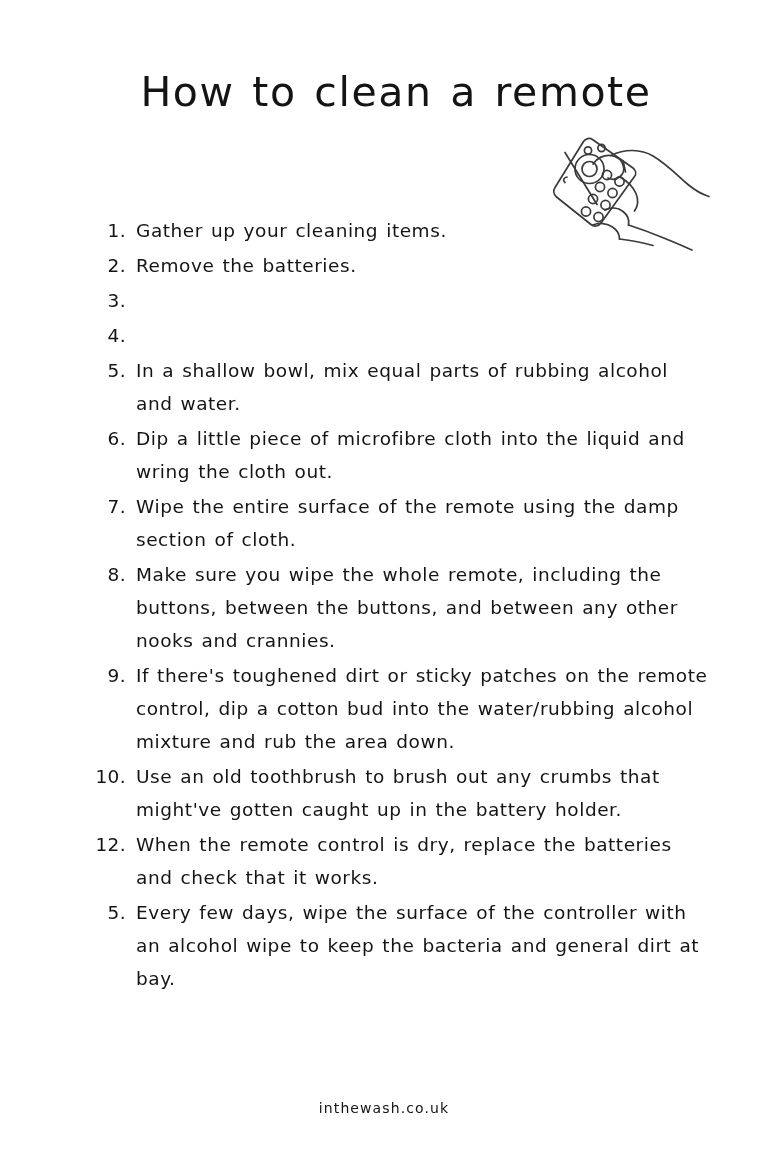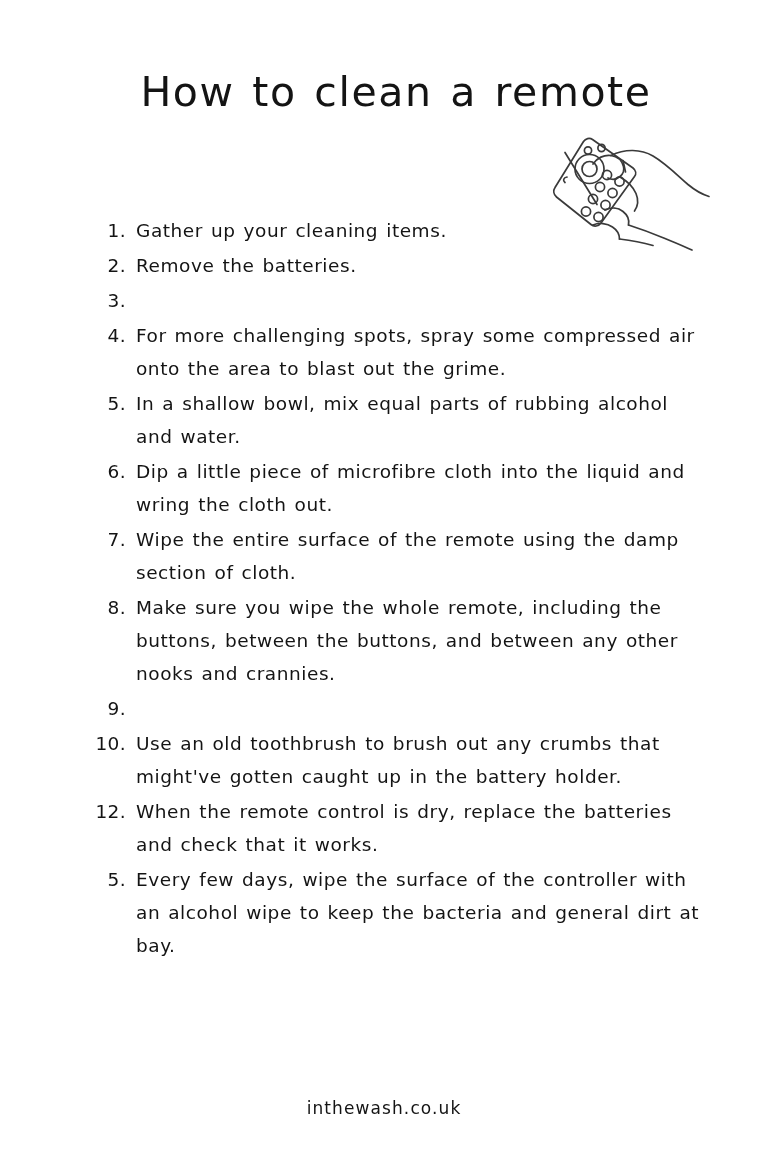--- a/index.html
+++ b/index.html
@@ -104,21 +104,21 @@
 
   
   .footer {
     position: absolute;
     left: 0;
     right: 0;
     top: 1098px;
     text-align: center;
   }
   .footer-text {
-    font-size: 17px;
+    font-size: 14px;
     letter-spacing: 1.1px;
     color: #141414;
   }
 </style>
 </head>
 <body>
 
 <div class="page">
 
   <div class="title-block">
@@ -176,40 +176,40 @@
     </li>
     <li class="step">
       <span class="step-num">2.</span>
       <span class="step-text">Remove the batteries.</span>
     </li>
     <li class="step">
       <span class="step-num">3.</span>
     </li>
     <li class="step">
       <span class="step-num">4.</span>
-      <span class="step-text">For more challenging spots, spray some compressed air onto the area to blast out the grime.</span>
     </li>
     <li class="step">
       <span class="step-num">5.</span>
       <span class="step-text">In a shallow bowl, mix equal parts of rubbing alcohol and water.</span>
     </li>
     <li class="step">
       <span class="step-num">6.</span>
       <span class="step-text">Dip a little piece of microfibre cloth into the liquid and wring the cloth out.</span>
     </li>
     <li class="step">
       <span class="step-num">7.</span>
       <span class="step-text">Wipe the entire surface of the remote using the damp section of cloth.</span>
     </li>
     <li class="step">
       <span class="step-num">8.</span>
       <span class="step-text">Make sure you wipe the whole remote, including the buttons, between the buttons, and between any other nooks and crannies.</span>
     </li>
     <li class="step">
       <span class="step-num">9.</span>
+      <span class="step-text">If there's toughened dirt or sticky patches on the remote control, dip a cotton bud into the water/rubbing alcohol mixture and rub the area down.</span>
     </li>
     <li class="step">
       <span class="step-num">10.</span>
       <span class="step-text">Use an old toothbrush to brush out any crumbs that might've gotten caught up in the battery holder.</span>
     </li>
     <li class="step">
       <span class="step-num">12.</span>
       <span class="step-text">When the remote control is dry, replace the batteries and check that it works.</span>
     </li>
     <li class="step">

